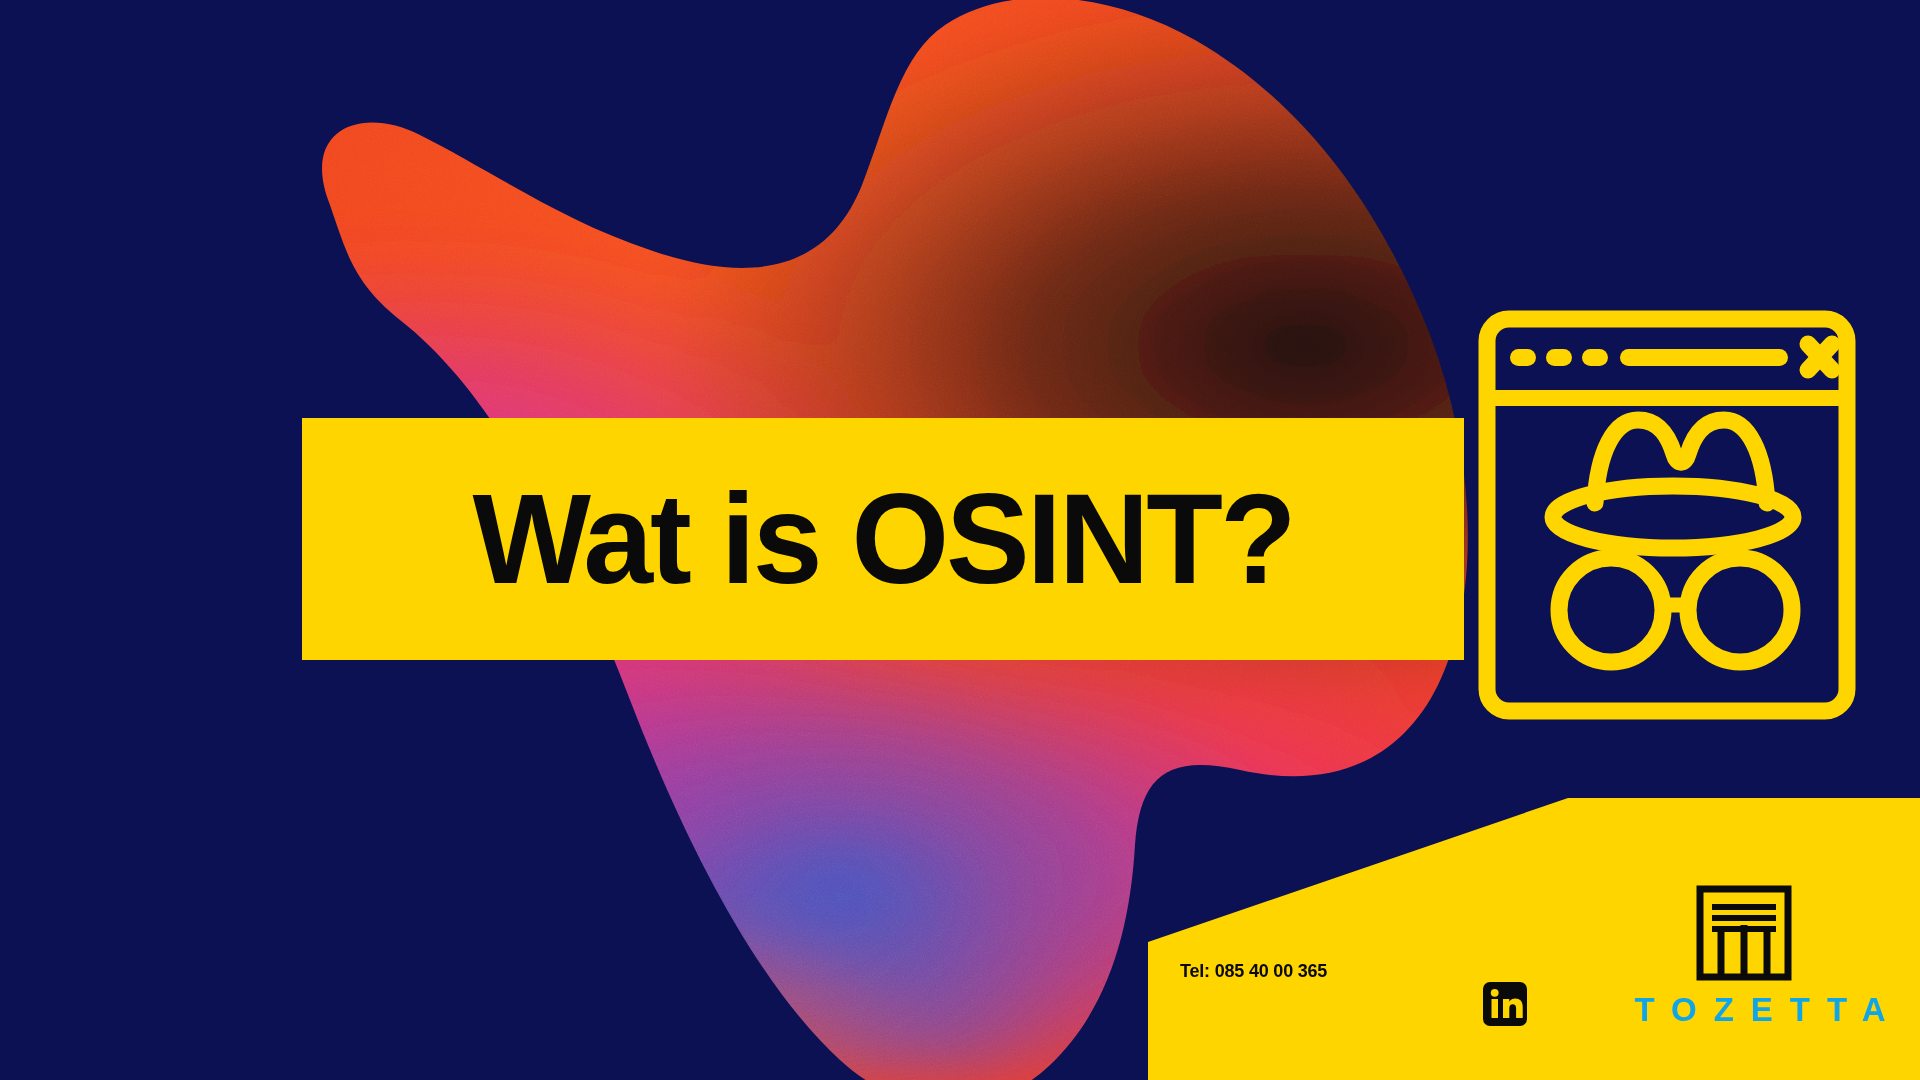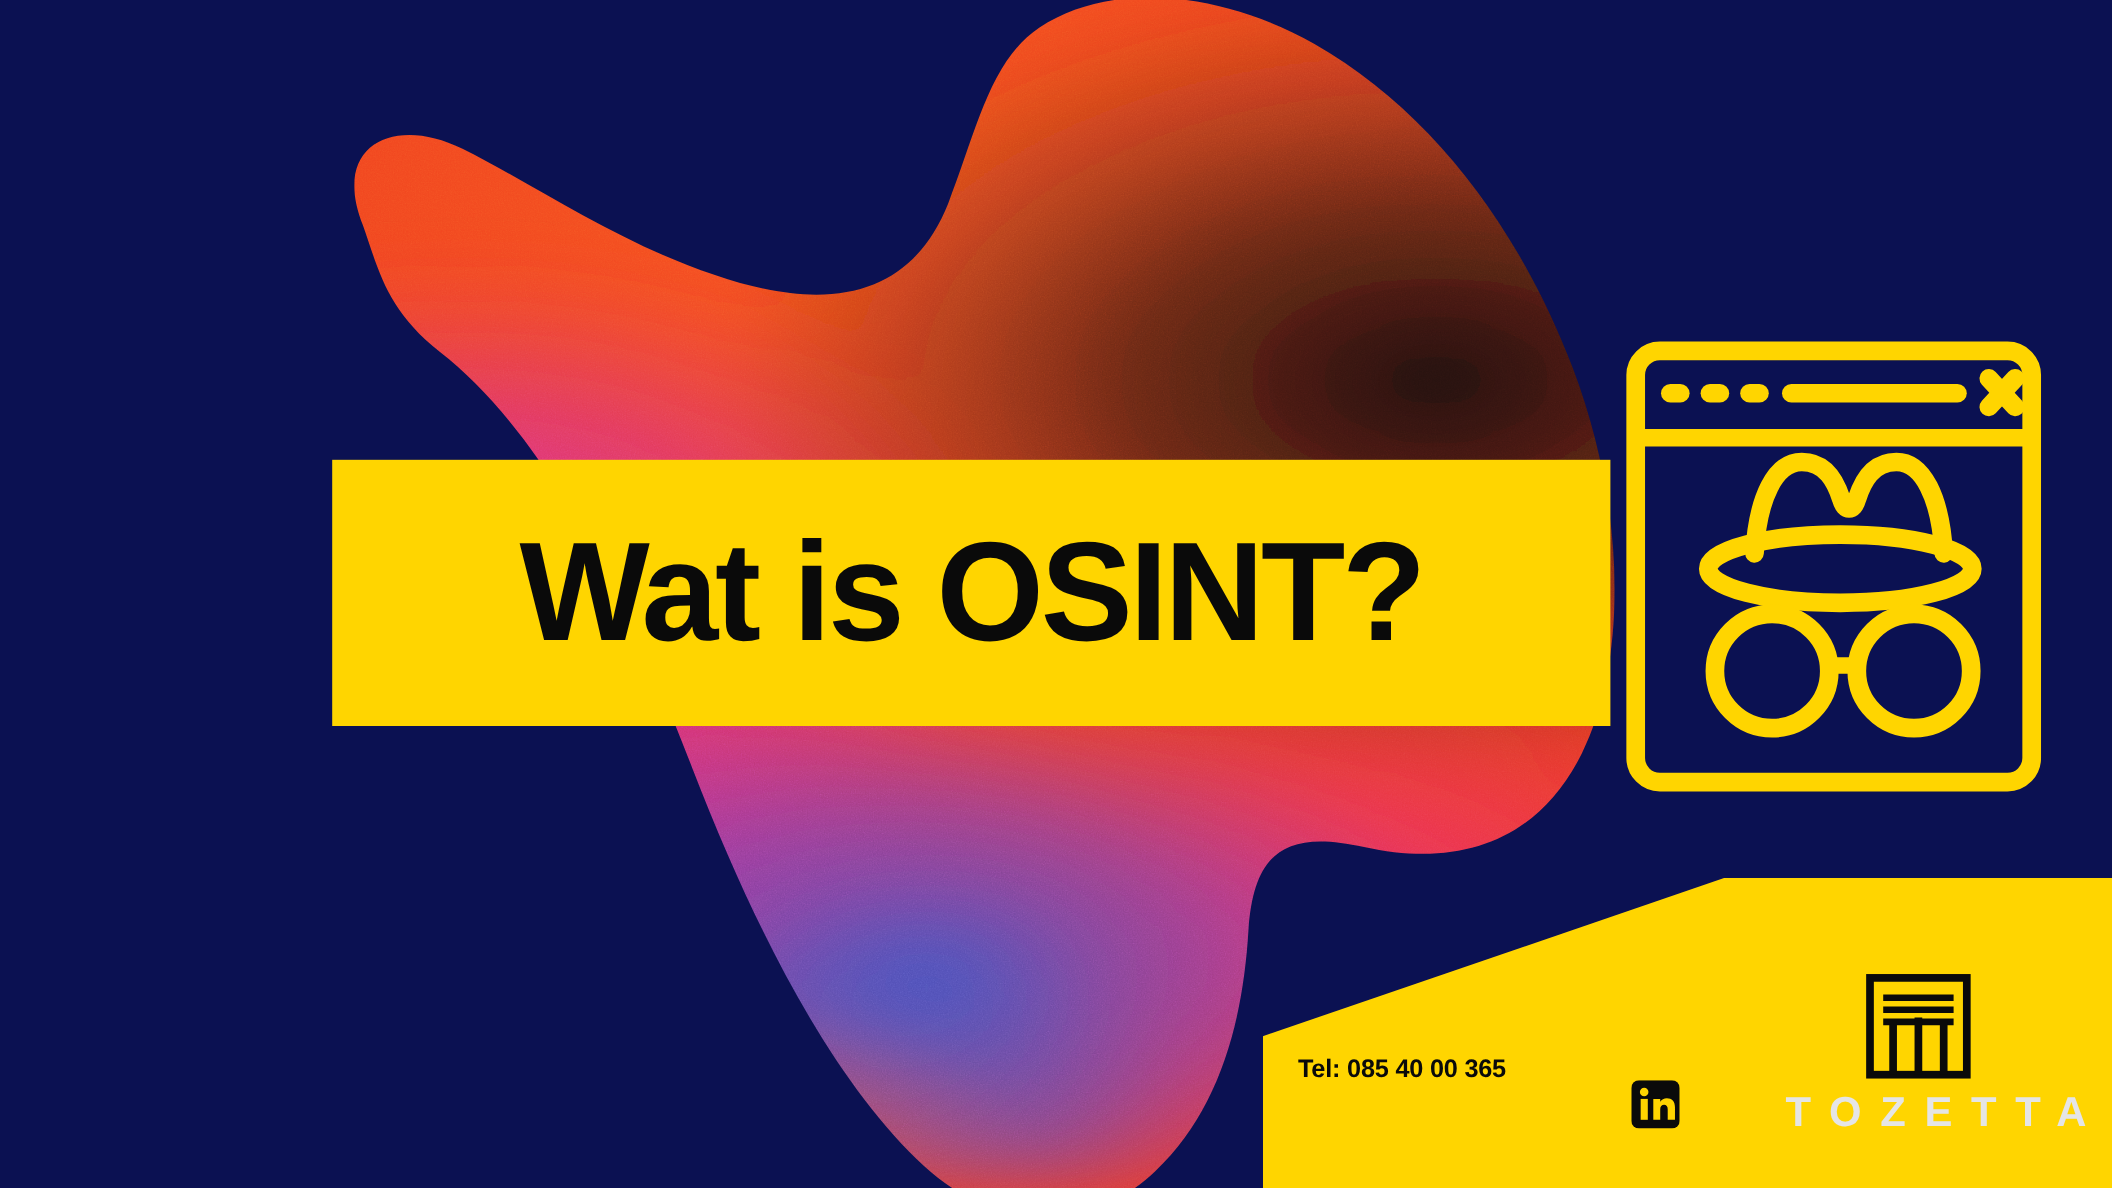--- a/index.html
+++ b/index.html
@@ -82,21 +82,21 @@
 
   .contact {
     position: absolute;
     left: 1180px;
     top: 955px;
     width: 420px;
   }
   .contact-line {
     font-family: "Liberation Sans", sans-serif;
     font-weight: 700;
-    font-size: 23px;
+    font-size: 18px;
     line-height: 32px;
     color: #0A0A0A;
     letter-spacing: -0.2px;
     white-space: nowrap;
   }
 
   .linkedin {
     position: absolute;
     left: 1483px;
     top: 982px;
@@ -122,24 +122,24 @@
   }
   .brand-mark svg { display: block; width: 100%; height: 100%; }
   .brand-word {
     position: absolute;
     left: 0;
     top: 106px;
     width: 320px;
     text-align: center;
     font-family: "Liberation Sans", sans-serif;
     font-weight: 700;
-    font-size: 38px;
+    font-size: 33px;
     letter-spacing: 17px;
     text-indent: 17px;
-    color: #e5e5e5;
+    color: #0ea5e9;
     white-space: nowrap;
   }
 </style>
 </head>
 <body>
 
 <div id="poster">
 
   <div class="blob-wrap">
     <svg class="blob-svg" viewBox="0 0 1920 1080" preserveAspectRatio="none">

